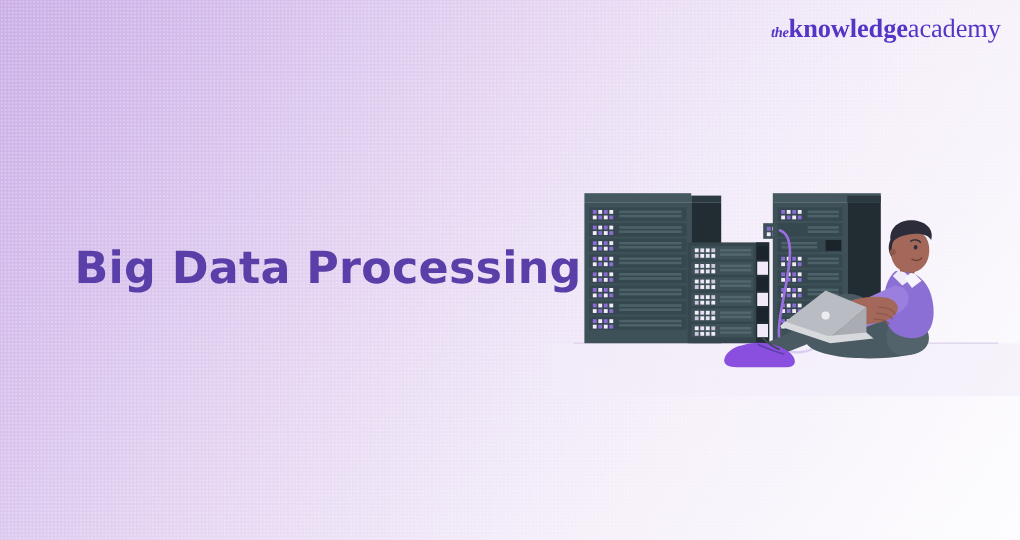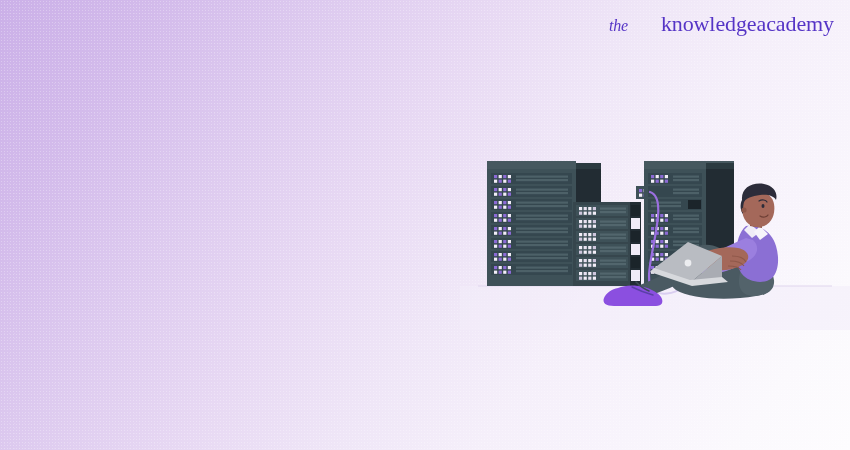--- a/index.html
+++ b/index.html
@@ -48,24 +48,25 @@
     right: 16px;
     font-family: "Liberation Serif", serif;
     font-size: 22px;
     line-height: 1;
     color: #5534c6;
     white-space: nowrap;
     letter-spacing: -0.1px;
   }
   .logo .the {
     font-style: italic;
-    font-size: 16px;
+    font-size: 12px;
     letter-spacing: -0.2px;
-  }
-  .logo .knowledge { font-weight: 400; margin-left: 33px; }
+    font-weight: bold;
+  }
+  .logo .knowledge { font-weight: 700; }
   .logo .academy   { font-weight: 400; }
 
   
   .title {
     position: absolute;
     left: 62px;
     top: 204px;
     margin: 0;
     font-size: 37px;
     font-weight: 700;
@@ -90,20 +91,21 @@
 <body>
 
 <div class="banner">
 
   <div class="noise"></div>
 
   <div class="logo">
     <span class="the">the</span><span class="knowledge">knowledge</span><span class="academy">academy</span>
   </div>
 
+  <h1 class="title">Big Data Processing</h1>
 
   <div class="illustration">
     <svg viewBox="0 0 390 200" xmlns="http://www.w3.org/2000/svg">
       <defs>
 
         <g id="ledcluster">
           <rect x="0" y="0" width="3.2" height="3.2" fill="#8c6bd6"></rect>
           <rect x="4.6" y="0" width="3.2" height="3.2" fill="#f2eef8"></rect>
           <rect x="9.2" y="0" width="3.2" height="3.2" fill="#8c6bd6"></rect>
           <rect x="13.8" y="0" width="3.2" height="3.2" fill="#f2eef8"></rect>

